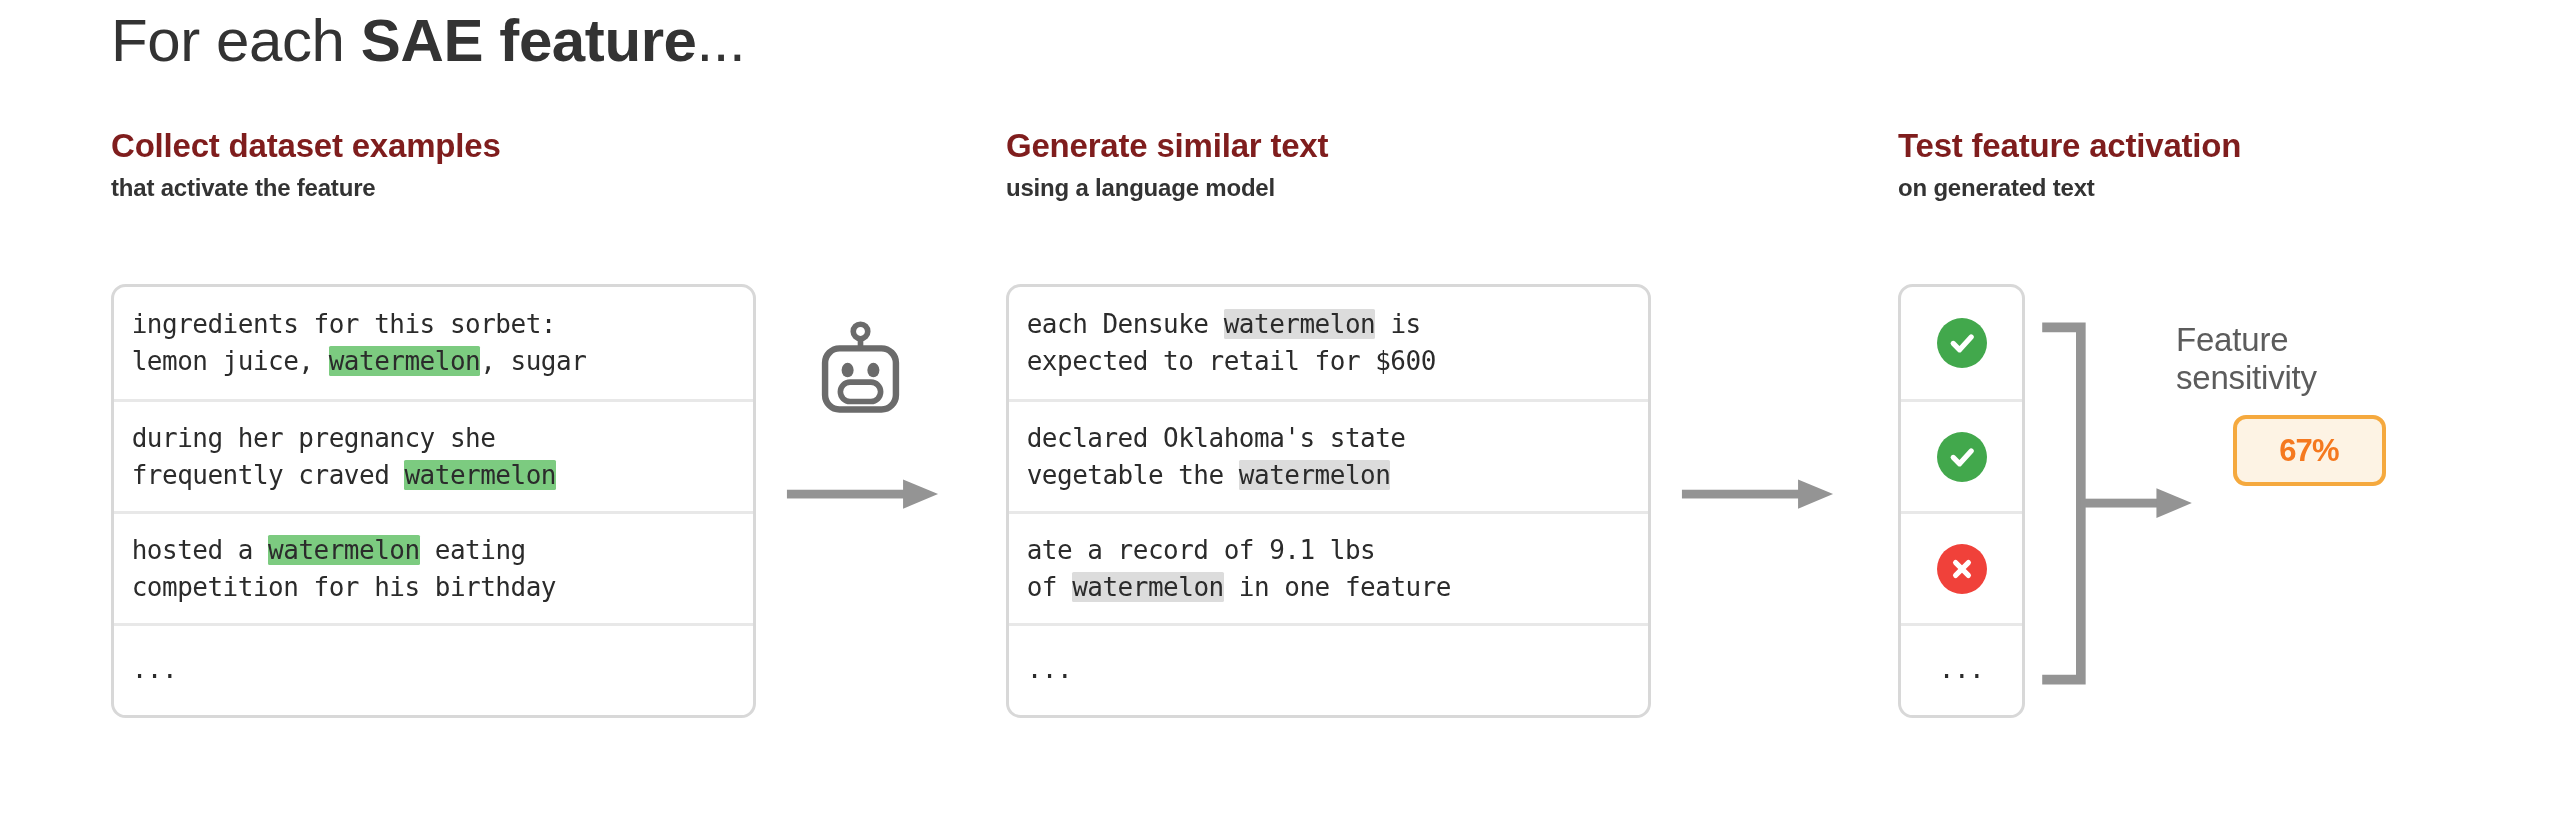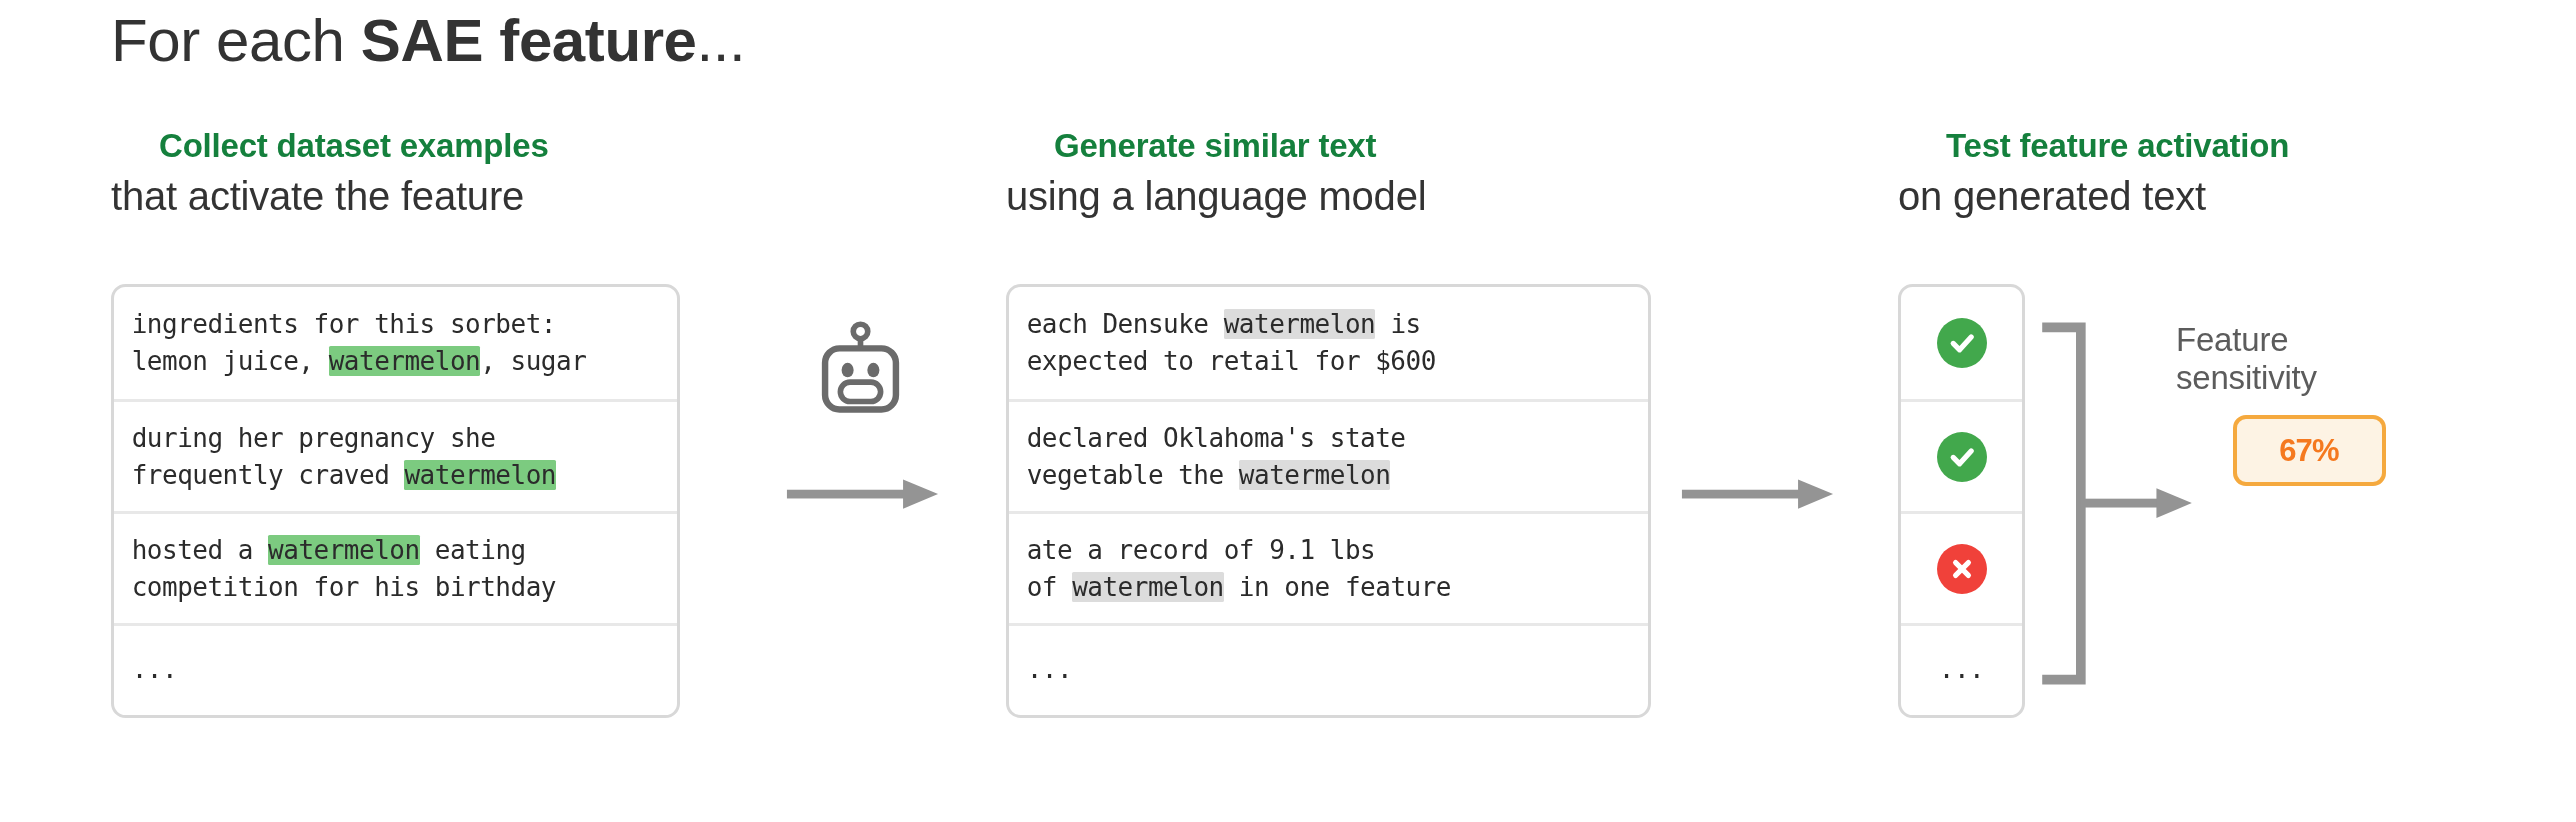--- a/index.html
+++ b/index.html
@@ -30,46 +30,45 @@
 
   
   .column { position: absolute; top: 129px; }
   #column-1 { left: 111px; width: 725px; }
   #column-2 { left: 1006px; width: 725px; }
   #column-3 { left: 1898px; width: 725px; }
 
   .col-heading {
     font-size: 33px;
     font-weight: 700;
-    color: #15803d;
+    color: #7f1d1d;
     letter-spacing: -0.2px;
     white-space: nowrap;
     line-height: 1.0;
-    margin-left: 48px;
   }
   .col-subheading {
-    font-size: 40px;
-    font-weight: 400;
+    font-size: 24px;
+    font-weight: 700;
     color: #333333;
     letter-spacing: -0.2px;
     white-space: nowrap;
     line-height: 1.0;
     margin-top: 13.7px;
   }
 
   
   .example-box {
     position: absolute;
     top: 284px;
     border: 3.2px solid #d8d8d8;
     border-radius: 14.5px;
     background: #ffffff;
     box-sizing: border-box;
   }
-  #box-dataset   { left: 111px;  width: 569px;  height: 434px; }
+  #box-dataset   { left: 111px;  width: 645px;  height: 434px; }
   #box-generated { left: 1006px; width: 645px;  height: 434px; }
   #box-results   { left: 1898px; width: 127px;  height: 434px; }
 
   .ex-row {
     box-sizing: border-box;
     padding: 0 17.7px;
     display: flex;
     flex-direction: column;
     justify-content: center;
   }

